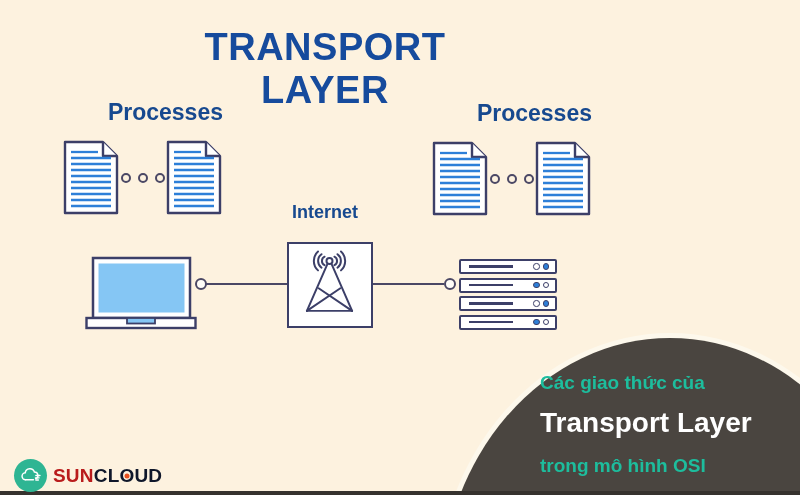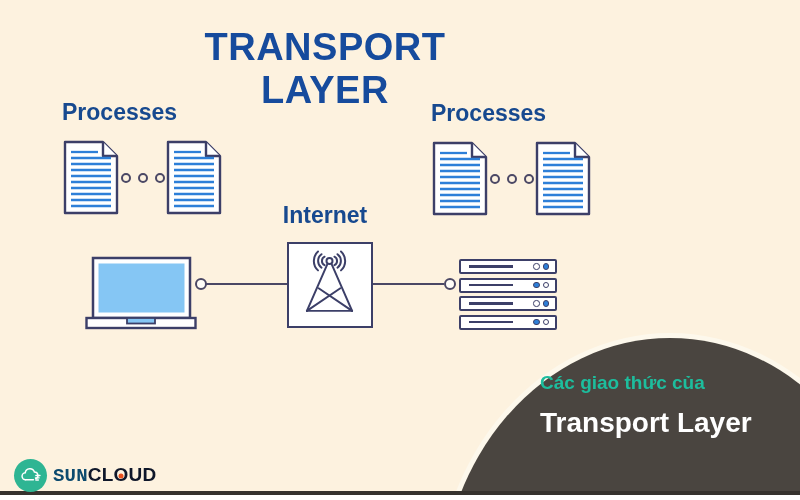--- a/index.html
+++ b/index.html
@@ -7,28 +7,28 @@
   .stage{
     position:relative;width:800px;height:495px;background:#fdf2df;
     overflow:hidden;
   }
   
   .title{
     position:absolute;left:160px;top:26px;width:330px;text-align:center;
     font-size:38px;font-weight:800;letter-spacing:.5px;color:#164b9d;
   }
   .group-label{
-    position:absolute;width:161px;text-align:left;
+    position:absolute;width:161px;text-align:right;
     font-size:23px;font-weight:600;color:#17498f;
   }
   .label-left{left:62px;top:99px;}
   .label-right{left:431px;top:100px;}
   .internet-label{
     position:absolute;left:265px;top:202px;width:120px;text-align:center;
-    font-size:23px;font-weight:600;color:#17498f;
+    font-size:18px;font-weight:600;color:#17498f;
   }
   
   .cluster{position:absolute;display:flex;align-items:center;}
   .cluster-left{left:62px;top:140px;}
   .cluster-right{left:431px;top:141px;}
   .doc{width:58px;height:75px;display:block;}
   .dots{width:45px;display:flex;justify-content:center;align-items:center;gap:7px;}
   .dot{width:6px;height:6px;border:2.2px solid #4b4865;border-radius:50%;background:transparent;}
   
   .laptop{position:absolute;left:85px;top:256px;}
@@ -74,21 +74,21 @@
   .banner-line3{margin-top:16px;}
   
   .bottom-strip{position:absolute;left:0;bottom:0;width:800px;height:4px;background:#36322e;}
   
   .logo{position:absolute;left:14px;top:459px;display:flex;align-items:center;}
   .logo-circle{
     width:33px;height:33px;border-radius:50%;background:#2eb593;
     display:flex;align-items:center;justify-content:center;
   }
   .logo-text{margin-left:6px;font-size:19px;font-weight:800;letter-spacing:.2px;}
-  .logo-sun{color:#0c4a6e;font-family:Liberation Mono, monospace;}
+  .logo-sun{color:#b91c1c;}
   .logo-cloud{color:#0f172a;}
   .o-dot{position:relative;display:inline-block;}
   .o-dot i{
     position:absolute;left:50%;top:54%;transform:translate(-50%,-50%);
     width:5px;height:5px;background:#e8501e;border-radius:50%;
   }
 </style>
 </head>
 <body>
 
@@ -231,20 +231,21 @@
       <span class="server-line"></span>
       <span class="srv-c filled"></span>
       <span class="srv-c"></span>
     </div>
   </div>
 
   <div class="blob"></div>
   <div class="banner">
     <div class="banner-line1">Các giao thức của</div>
     <div class="banner-line2">Transport Layer</div>
+    <div class="banner-line3">trong mô hình OSI</div>
   </div>
 
   <div class="bottom-strip"></div>
 
   <div class="logo">
     <div class="logo-circle">
       <svg width="26" height="26" viewBox="0 0 32 32">
         <g fill="none" stroke="#ffffff" stroke-width="1.8" stroke-linecap="round">
           <path d="M9.5 20.5 a4.2 4.2 0 0 1 -0.6 -8.4 a5.8 5.8 0 0 1 11.3 -1 a4.3 4.3 0 0 1 1.6 8.3"></path>
           <path d="M9.5 20.5 H19"></path>

